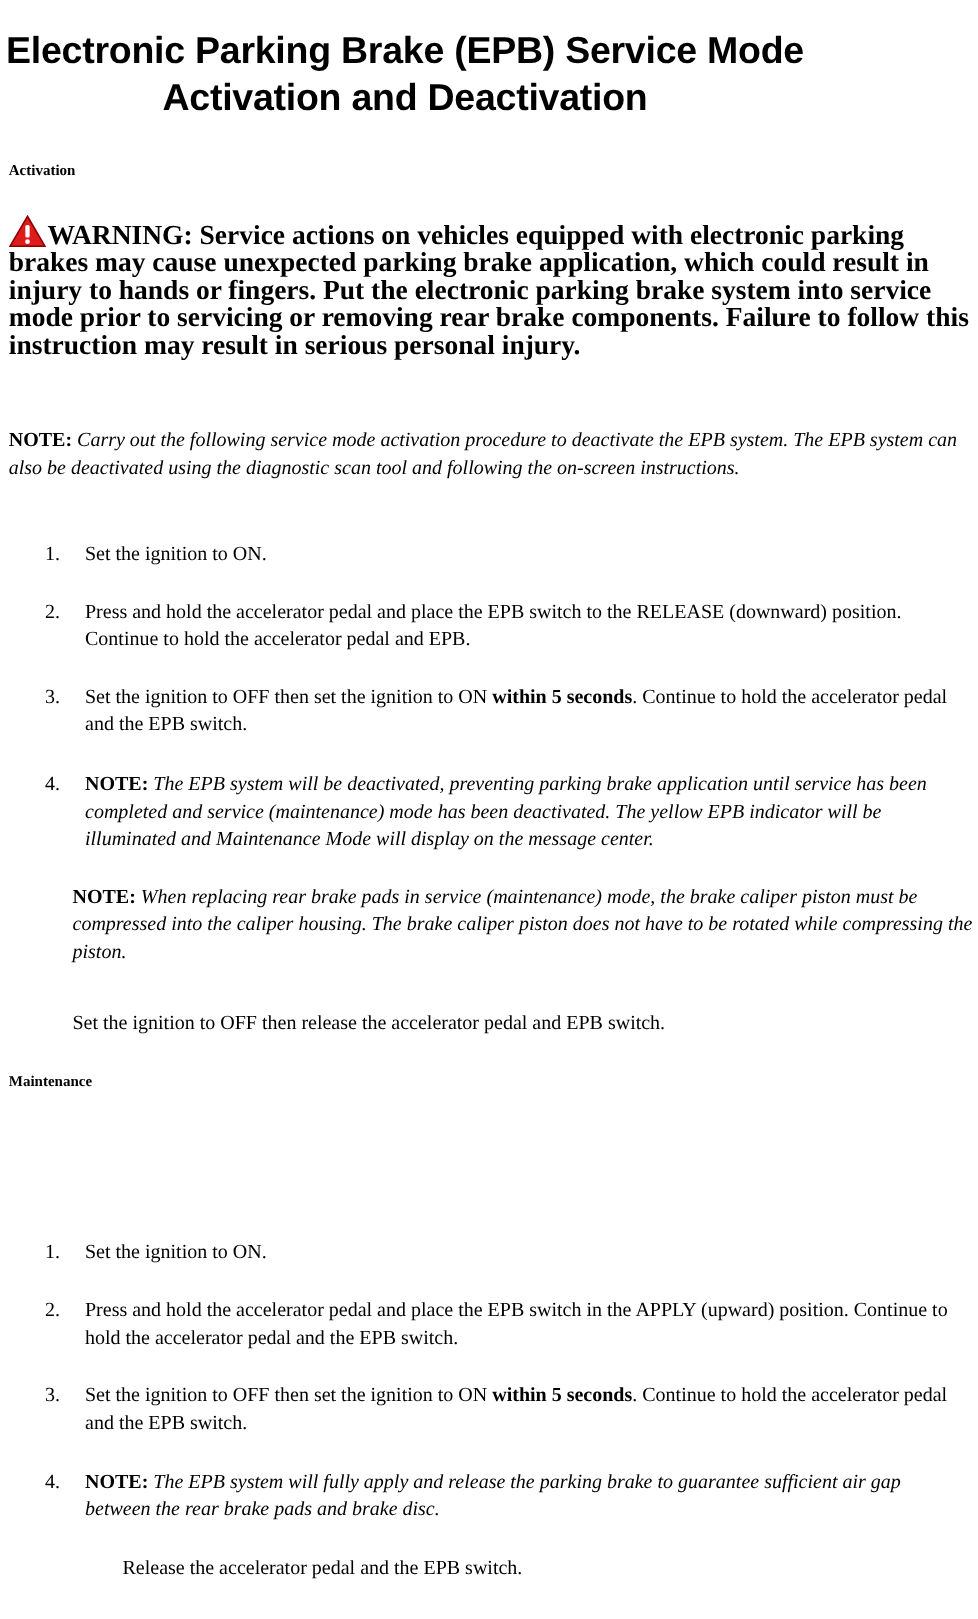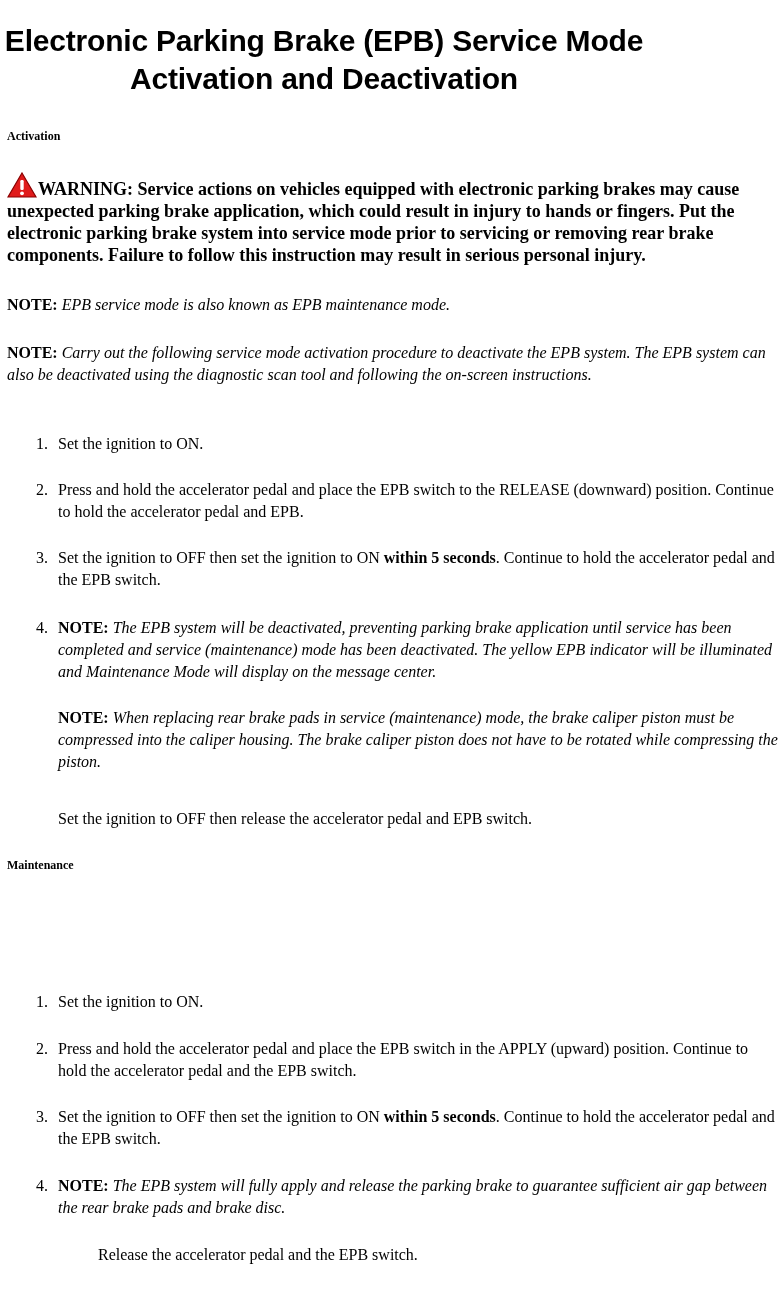--- a/index.html
+++ b/index.html
@@ -11,27 +11,27 @@
   .page { position: relative; width: 782px; height: 1295px; }
   .title {
     position: absolute; left: 0; top: 22px; width: 648px;
     text-align: center;
     font-family: "Liberation Sans", sans-serif;
     font-weight: bold; font-size: 30px; line-height: 38px;
     letter-spacing: -0.2px;
   }
   .abs { position: absolute; }
   .heading { font-weight: bold; font-size: 12px; }
-  .warn { left: 7px; top: 172px; width: 770px; font-weight: bold; font-size: 18px; line-height: 22px; }
+  .warn { left: 7px; top: 172px; width: 770px; font-weight: bold; font-size: 22px; line-height: 22px; }
   .warn-icon { display: inline-block; width: 30px; height: 26px; vertical-align: -3px; margin-right: 1px; }
   .note { width: 770px; }
   .note i { font-style: italic; }
   .step { left: 36px; width: 740px; }
   .step .num { position: absolute; left: 0; top: 0; width: 22px; }
-  .step .txt { margin-left: 22px; }
+  .step .txt { margin-left: 32px; }
   .sub { left: 58px; width: 720px; }
   b { font-weight: bold; }
 </style>
 </head>
 <body>
 
 <div class="page">
 
   <div class="title">
     <div>Electronic Parking Brake (EPB) Service Mode</div>
@@ -43,23 +43,20 @@
   <div class="abs warn">
     <span class="warn-icon">
       <svg width="30" height="26" viewBox="0 0 30 26">
         <polygon points="15,1 29,25 1,25" fill="#e01b1b" stroke="#8a0000" stroke-width="1.2"></polygon>
         <rect x="13.3" y="8" width="3.4" height="10" rx="1.2" fill="#ffffff"></rect>
         <circle cx="15" cy="21.3" r="1.9" fill="#ffffff"></circle>
       </svg>
     </span><span>WARNING:</span><span> Service actions on vehicles equipped with electronic parking brakes may cause unexpected parking brake application, which could result in injury to hands or fingers. Put the electronic parking brake system into service mode prior to servicing or removing rear brake components. Failure to follow this instruction may result in serious personal injury.</span>
   </div>
 
-  <div class="abs note" style="left:7px; top:294px;">
-    <b>NOTE:</b><i> EPB service mode is also known as EPB maintenance mode.</i>
-  </div>
 
   <div class="abs note" style="left:7px; top:342px;">
     <b>NOTE:</b><i> Carry out the following service mode activation procedure to deactivate the EPB system. The EPB system can also be deactivated using the diagnostic scan tool and following the on-screen instructions.</i>
   </div>
 
   <div class="abs step" style="top:433px;">
     <span class="num">1.</span>
     <div class="txt">Set the ignition to ON.</div>
   </div>
 

